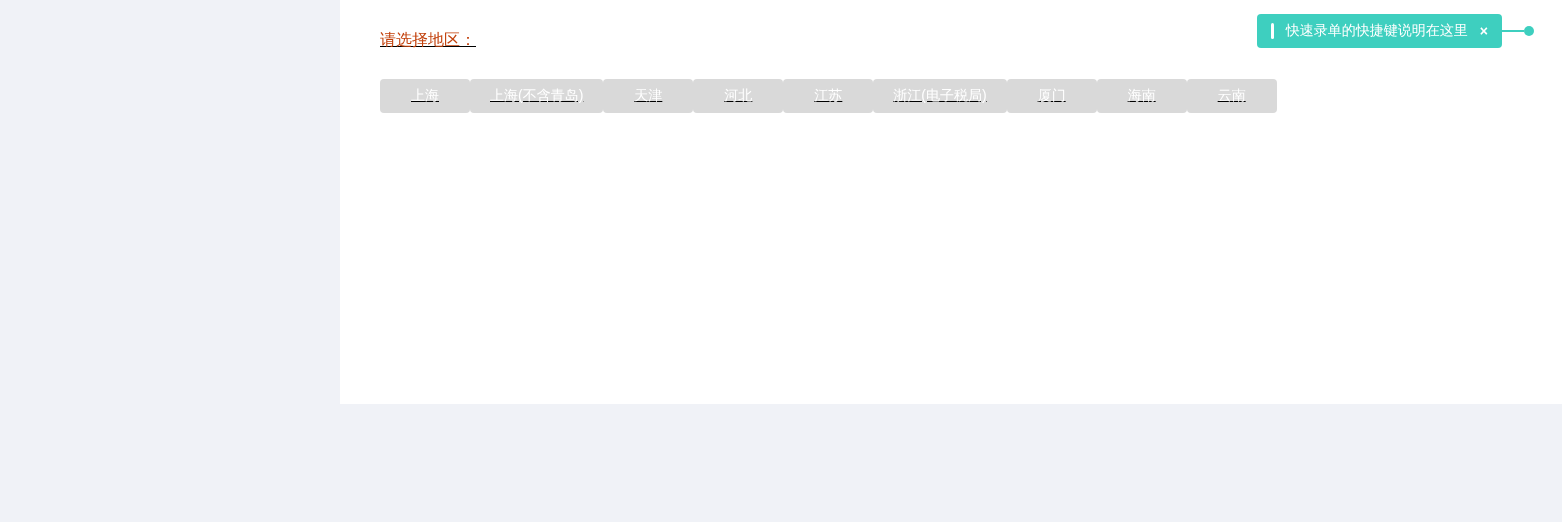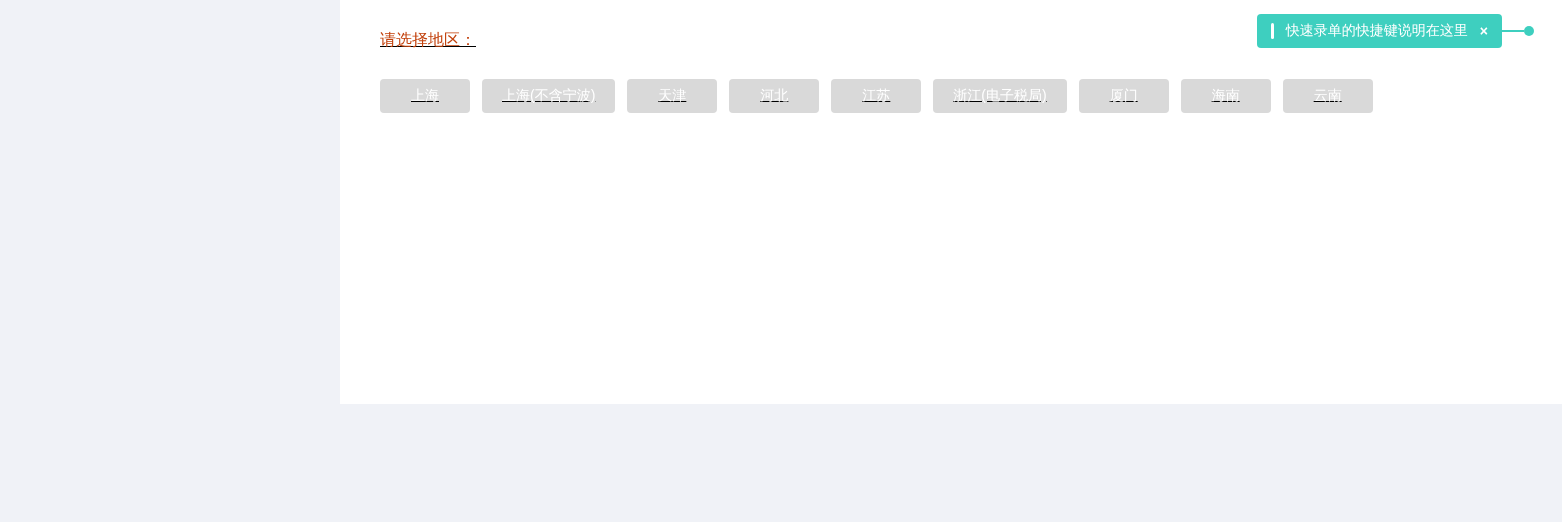--- a/index.html
+++ b/index.html
@@ -36,21 +36,21 @@
     .page-title {
       font-size: 16px;
       color: #c2410c;
       margin-bottom: 28px;
       font-weight: normal;
     }
 
     .region-buttons {
       display: flex;
       flex-wrap: wrap;
-      gap: 12px;
+      gap: 0;
     }
 
     .region-btn {
       background: #d9d9d9;
       border: none;
       border-radius: 4px;
       padding: 8px 20px;
       color: #ffffff;
       font-size: 14px;
       cursor: pointer;
@@ -124,21 +124,21 @@
     <span class="tooltip-close">×</span>
   </div>
   <div class="tooltip-line"></div>
   <div class="tooltip-dot"></div>
 
   <div class="page-title">请选择地区：</div>
 
   <div class="region-buttons">
 
     <button class="region-btn">上海</button>
-    <button class="region-btn">上海(不含宁波)</button>
+    <button class="region-btn">上海(不含青岛)</button>
     <button class="region-btn">天津</button>
     <button class="region-btn">河北</button>
     <button class="region-btn">江苏</button>
     <button class="region-btn">浙江(电子税局)</button>
     <button class="region-btn">厦门</button>
 
     <button class="region-btn">海南</button>
     <button class="region-btn">云南</button>
   </div>
 

